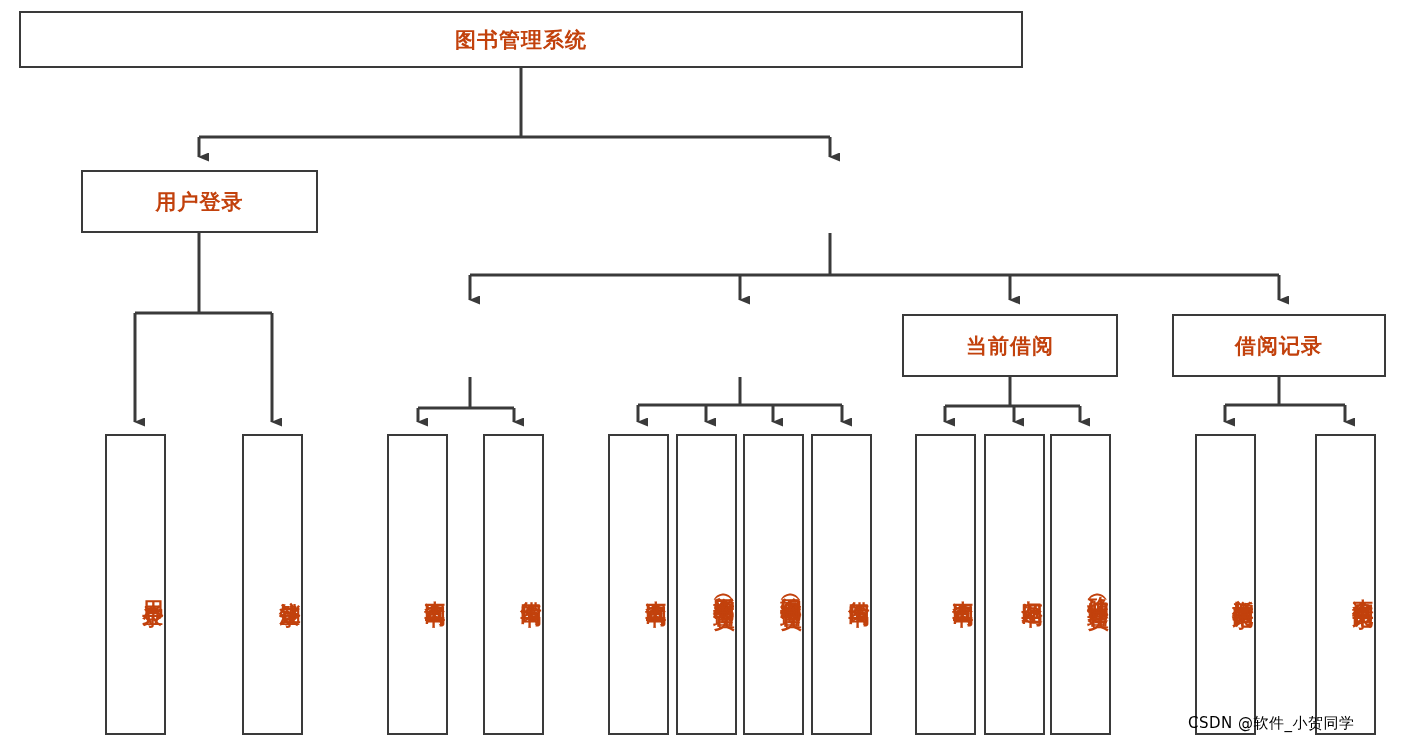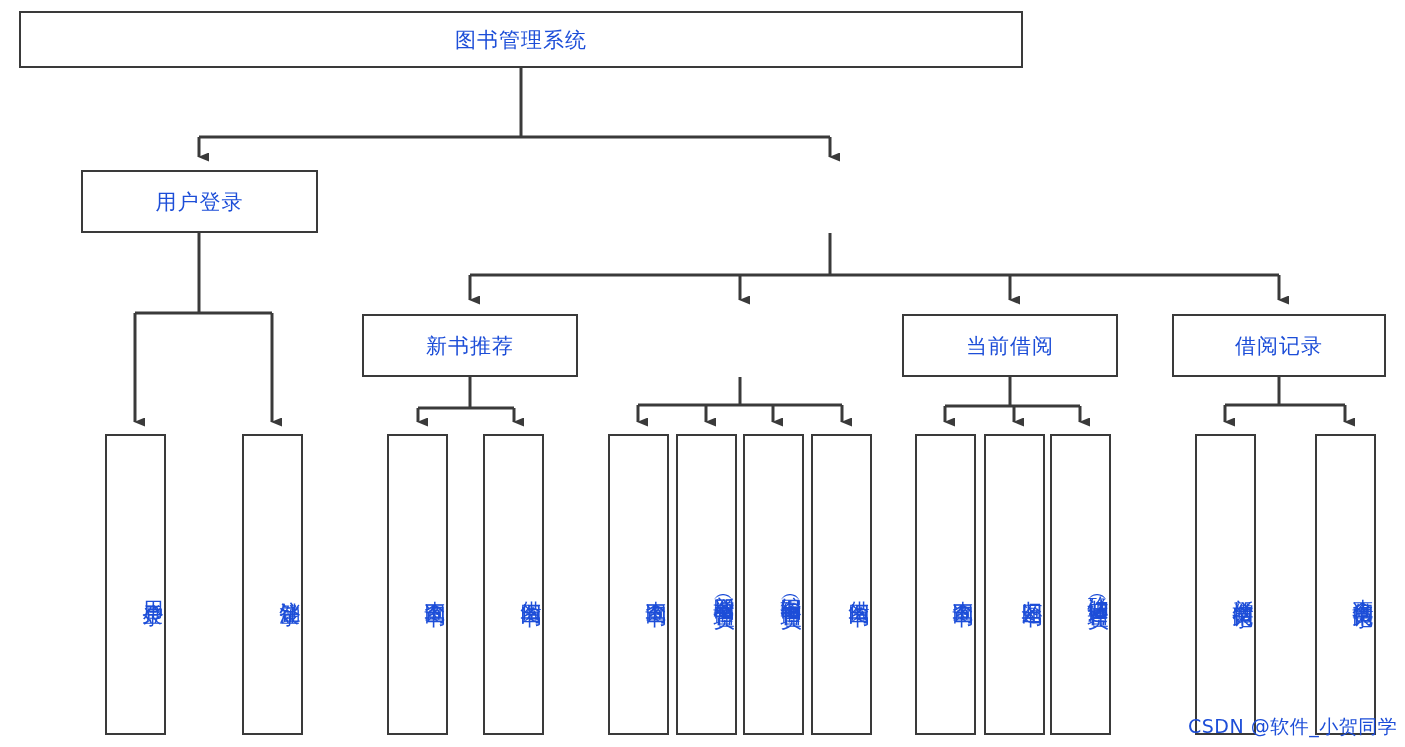--- a/index.html
+++ b/index.html
@@ -24,21 +24,22 @@
     pointer-events: none;
   }
   .node {
     position: absolute;
     box-sizing: border-box;
     border: 2px solid #3a3a3a;
     background: #ffffff;
     display: flex;
     align-items: center;
     justify-content: center;
-    color: #1d4ed8;
+    color: #c2410c;
+    font-weight: bold;
   }
   .node.h {
     font-size: 21px;
     letter-spacing: 1px;
   }
   .node.v {
     writing-mode: vertical-rl;
     text-orientation: upright;
     font-size: 21px;
     letter-spacing: 2px;
@@ -49,22 +50,22 @@
   }
   .node.v span {
     writing-mode: vertical-rl;
     text-orientation: upright;
     display: block;
   }
   .watermark {
     position: absolute;
     left: 1188px;
     top: 714px;
-    font-size: 19px;
-    color: #1d4ed8;
+    font-size: 15px;
+    color: #000000;
     white-space: nowrap;
     letter-spacing: 0.5px;
     text-align: center;
   }
 </style>
 </head>
 <body>
 
 <div id="canvas">
 
@@ -115,21 +116,20 @@
       <path d="M1225,405 L1345,405"></path>
       <path d="M1225,405 L1225,422" marker-end="url(#arr)"></path>
       <path d="M1345,405 L1345,422" marker-end="url(#arr)"></path>
     </g>
   </svg>
 
   <div class="node h" style="left:19px; top:11px; width:1004px; height:57px;">图书管理系统</div>
 
   <div class="node h" style="left:81px; top:170px; width:237px; height:63px;">用户登录</div>
 
-  <div class="node h" style="left:362px; top:314px; width:216px; height:63px;">新书推荐</div>
   <div class="node h" style="left:902px; top:314px; width:216px; height:63px;">当前借阅</div>
   <div class="node h" style="left:1172px; top:314px; width:214px; height:63px;">借阅记录</div>
 
   <div class="node v" style="left:105px; top:434px; width:61px; height:301px;">
     <span>用户登录</span>
   </div>
   <div class="node v" style="left:242px; top:434px; width:61px; height:301px;">
     <span>注销登录</span>
   </div>
 

